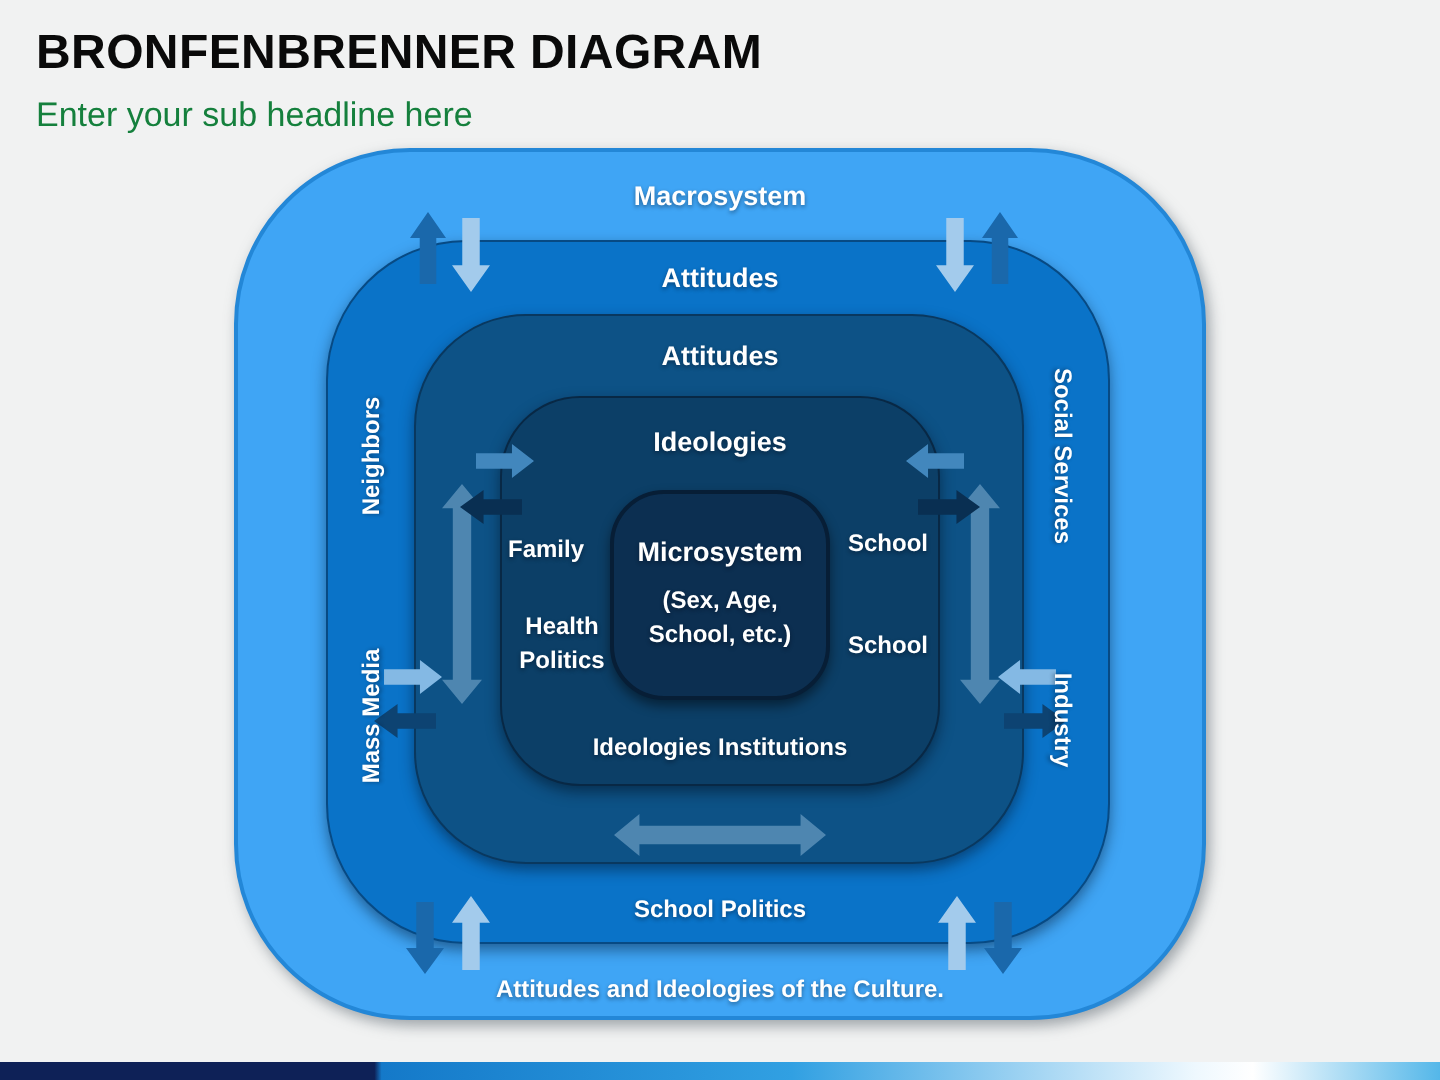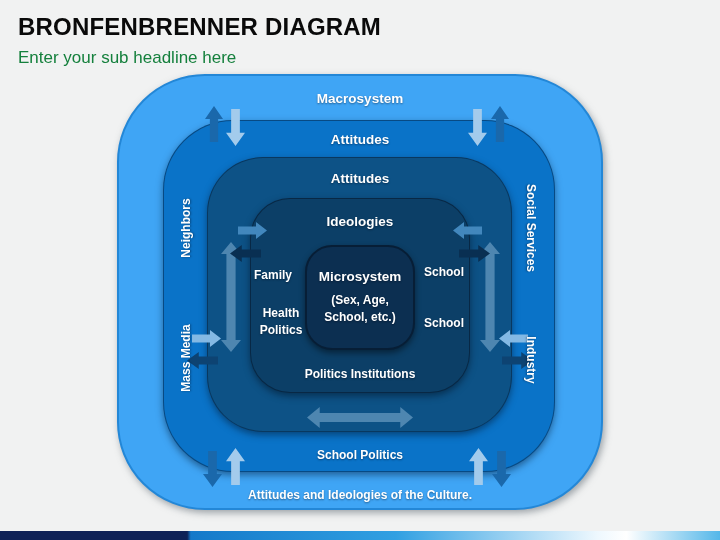--- a/index.html
+++ b/index.html
@@ -124,21 +124,21 @@
   <div class="lbl big" style="left:360px;top:140px">Attitudes</div>
   <div class="lbl big" style="left:360px;top:179px">Attitudes</div>
   <div class="lbl big" style="left:360px;top:222px">Ideologies</div>
   <div class="lbl big" style="left:360px;top:277px">Microsystem</div>
   <div class="lbl wrap" style="left:360px;top:309px;width:98px">(Sex, Age, School, etc.)</div>
 
   <div class="lbl" style="left:273px;top:275px">Family</div>
   <div class="lbl" style="left:444px;top:272px">School</div>
   <div class="lbl wrap" style="left:281px;top:322px;width:62px">Health Politics</div>
   <div class="lbl" style="left:444px;top:323px">School</div>
-  <div class="lbl" style="left:360px;top:374px">Politics Institutions</div>
+  <div class="lbl" style="left:360px;top:374px">Ideologies Institutions</div>
 
   <div class="lbl" style="left:360px;top:455px">School Politics</div>
   <div class="lbl" style="left:360px;top:495px">Attitudes and Ideologies of the Culture.</div>
 
   <div class="lbl rot-l" style="left:186px;top:228px">Neighbors</div>
   <div class="lbl rot-l" style="left:186px;top:358px">Mass Media</div>
   <div class="lbl rot-r" style="left:531px;top:228px">Social Services</div>
   <div class="lbl rot-r" style="left:531px;top:360px">Industry</div>
 
 </div>

